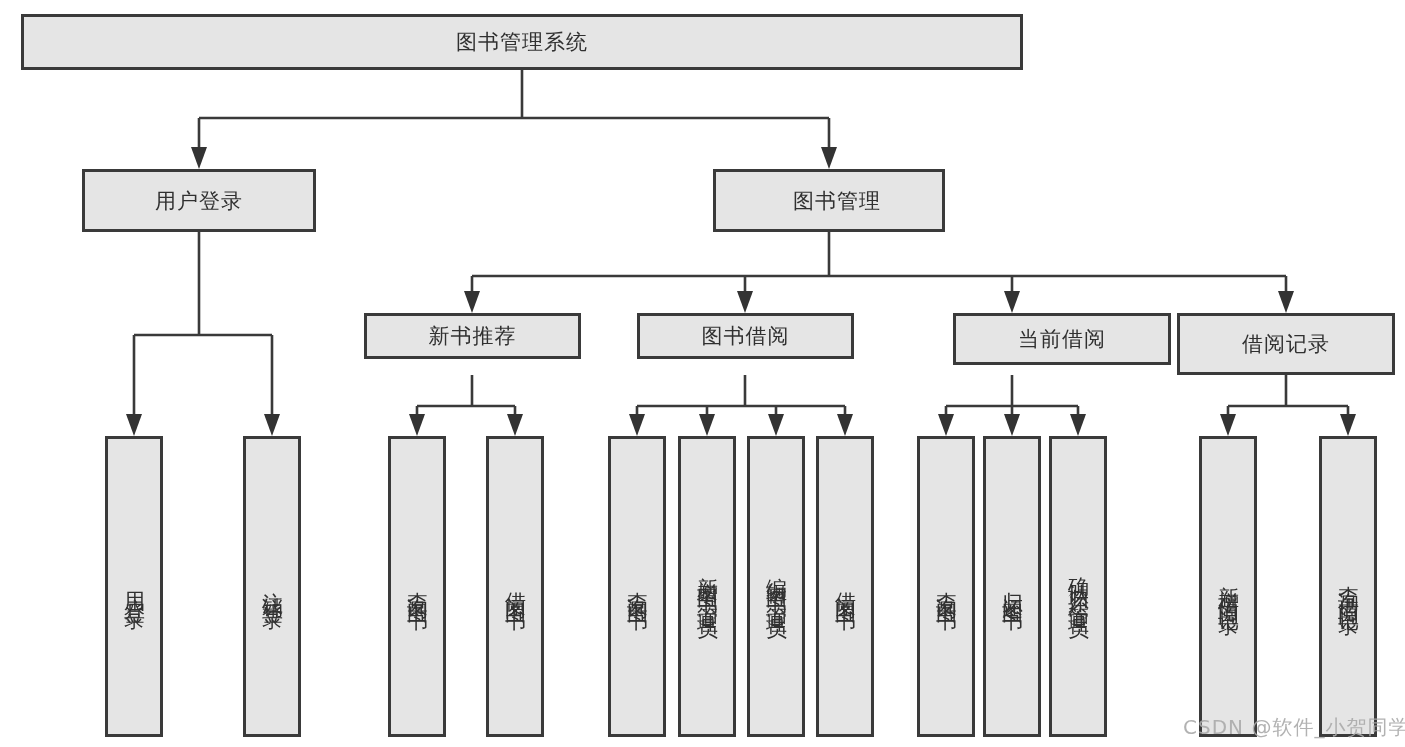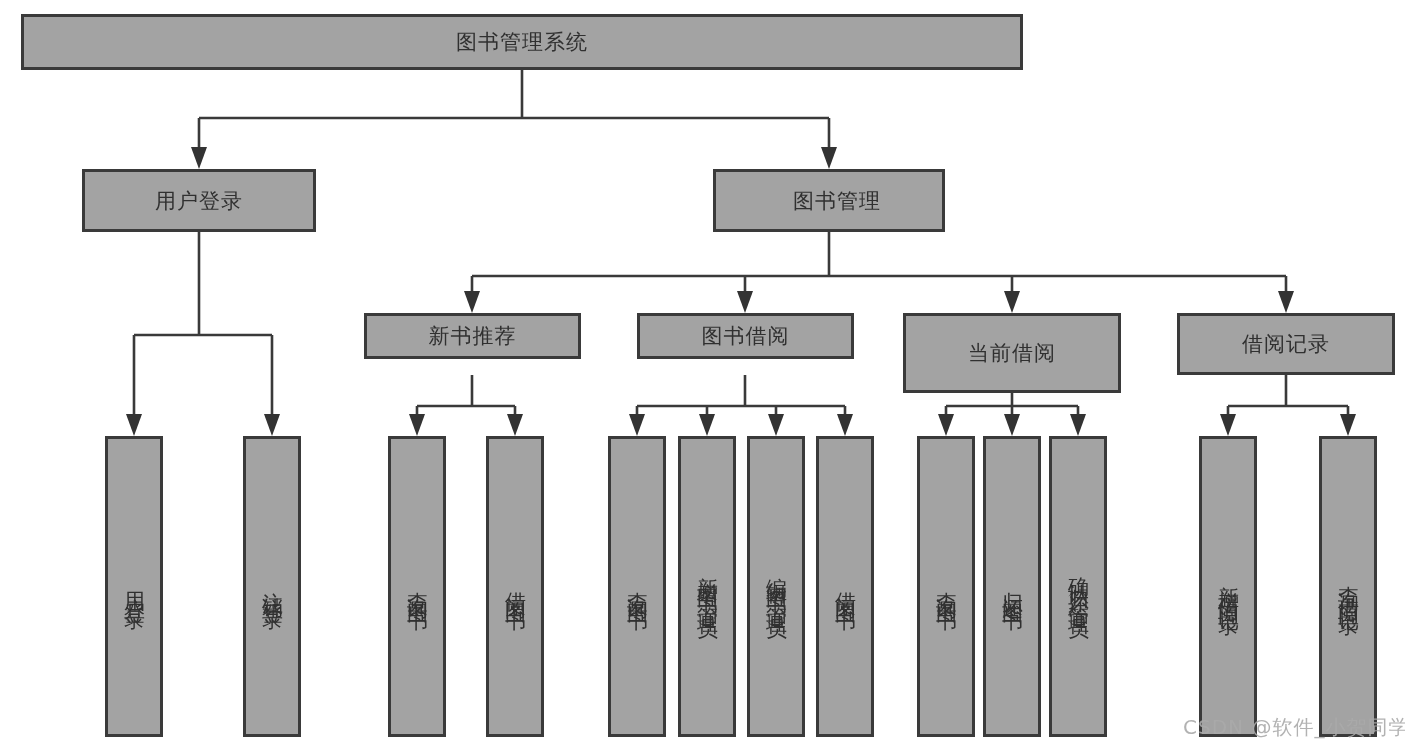--- a/index.html
+++ b/index.html
@@ -8,21 +8,21 @@
     width:1405px;height:747px;
     background:#ffffff;
     overflow:hidden;
     font-family:"DejaVu Sans","Liberation Sans",sans-serif;
     color:#303030;
   }
   #wires{position:absolute;left:0;top:0;z-index:1;}
   .box{
     position:absolute;
     box-sizing:border-box;
-    background:#a3a3a3;
+    background:#e5e5e5;
     border:3px solid #3a3a3a;
     display:flex;
     align-items:center;
     justify-content:center;
     z-index:2;
     font-size:21px;
     letter-spacing:1px;
     color:#303030;
   }
   .vbox{
@@ -104,21 +104,21 @@
   <div class="box" style="left:713px;top:169px;width:232px;height:63px;padding-left:16px;">
     <span>图书管理</span>
   </div>
 
   <div class="box" style="left:364px;top:313px;width:217px;height:46px;">
     <span>新书推荐</span>
   </div>
   <div class="box" style="left:637px;top:313px;width:217px;height:46px;">
     <span>图书借阅</span>
   </div>
-  <div class="box" style="left:903px;top:313px;width:218px;height:80px;">
+  <div class="box" style="left:953px;top:313px;width:218px;height:52px;">
     <span>当前借阅</span>
   </div>
   <div class="box" style="left:1177px;top:313px;width:218px;height:62px;">
     <span>借阅记录</span>
   </div>
 
   <div class="box vbox" style="left:105px;top:436px;width:58px;height:301px;">
     <span>用户登录</span>
   </div>
   <div class="box vbox" style="left:243px;top:436px;width:58px;height:301px;">

